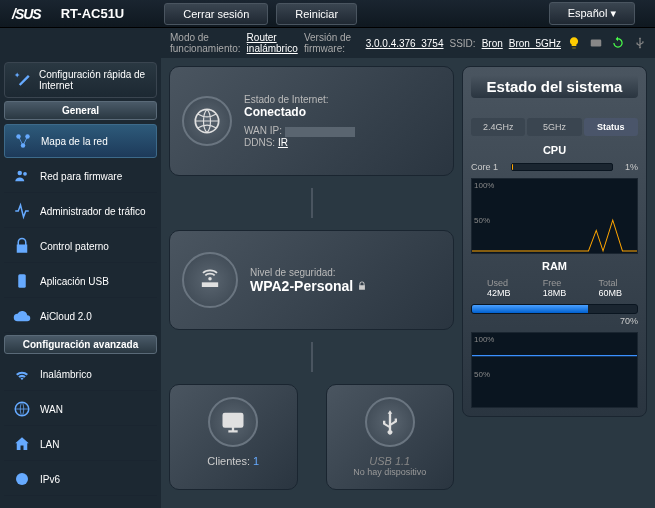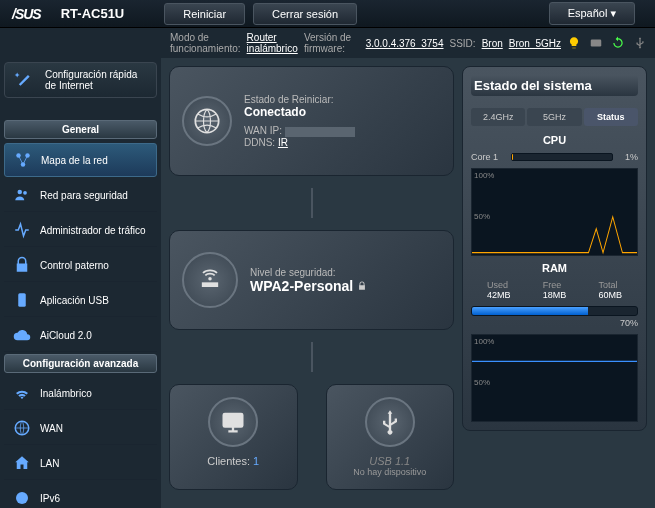--- a/index.html
+++ b/index.html
@@ -7,68 +7,68 @@
 .header{height:28px;background:linear-gradient(#1a2530,#0f1820);display:flex;align-items:center;padding:0 12px;border-bottom:1px solid #000}
 .brand{color:#fff;font-weight:bold;font-size:14px;font-style:italic;letter-spacing:-1px;margin-right:20px}
 .model{color:#fff;font-size:13px;font-weight:bold;margin-right:40px}
 .hbtn{background:linear-gradient(#3a4550,#1f2832);border:1px solid #4a5560;color:#fff;padding:4px 18px;font-size:11px;border-radius:3px;margin-right:8px;cursor:pointer}
 .header-right{margin-left:auto}
 .statusbar{padding:4px 8px 4px 170px;font-size:10px;color:#aaa;display:flex;align-items:center;gap:6px;background:#1c2832}
 .statusbar a{color:#fff;text-decoration:underline}
 .status-icons{margin-left:auto;display:flex;gap:8px}
 .layout{display:flex;height:calc(100% - 50px)}
 .sidebar{width:161px;background:#1c2832;padding:4px;display:flex;flex-direction:column;gap:2px}
-.quick{background:linear-gradient(#2a3842,#1c2832);border:1px solid #3a4550;border-radius:4px;padding:6px 8px;display:flex;align-items:center;gap:12px;color:#fff;font-size:10px;cursor:pointer;margin-bottom:20px}
+.quick{background:linear-gradient(#2a3842,#1c2832);border:1px solid #3a4550;border-radius:4px;padding:6px 8px;display:flex;align-items:center;gap:6px;color:#fff;font-size:10px;cursor:pointer;margin-bottom:1px}
 .section-hdr{background:linear-gradient(#4a5a68,#2a3842);border:1px solid #5a6a78;border-radius:3px;text-align:center;padding:3px;color:#fff;font-size:10px;font-weight:bold;margin-bottom:2px}
 .nav-item{display:flex;align-items:center;gap:8px;padding:6px 8px;color:#fff;font-size:10px;cursor:pointer;border-bottom:1px solid #1a2530}
 .nav-item.active{background:linear-gradient(#2d5a7a,#1d3a5a);border:1px solid #3d6a8a;border-radius:3px}
 .nav-icon{width:20px;height:20px;display:flex;align-items:center;justify-content:center;flex-shrink:0}
 .nav-icon svg{width:18px;height:18px}
 .main{flex:1;padding:8px;display:flex;gap:8px;background:#2a3842}
 .center{flex:1;display:flex;flex-direction:column;gap:12px}
 .right{width:185px}
 .card{background:linear-gradient(135deg,#4a5560,#2a3540);border-radius:10px;padding:12px;display:flex;gap:12px;align-items:center;border:1px solid #1a2530}
 .card-internet{height:110px}
 .card-security{height:100px}
 .bottom-cards{display:flex;gap:28px}
 .card-small{flex:1;background:linear-gradient(135deg,#4a5560,#2a3540);border-radius:10px;padding:12px;text-align:center;border:1px solid #1a2530}
 .big-icon{width:50px;height:50px;border-radius:50%;background:radial-gradient(#5a6570,#3a4550);border:2px solid #6a7580;display:flex;align-items:center;justify-content:center;flex-shrink:0}
 .big-icon svg{width:28px;height:28px;fill:#e0e0e0}
 .card-text{font-size:10px;color:#bbb}
 .card-text .value{color:#fff;font-size:12px;font-weight:bold}
 .vconnect{width:2px;height:30px;background:#4a5560;margin:0 auto}
 .panel{background:linear-gradient(#4a5560,#2a3540);border-radius:8px;padding:8px;border:1px solid #1a2530}
-.panel-title{color:#fff;font-size:13px;font-weight:bold;padding:3px;background:linear-gradient(#4a5560,#2a3540);border-radius:4px;margin-bottom:12px}
+.panel-title{text-align:center;color:#fff;font-size:15px;font-weight:bold;padding:3px;background:linear-gradient(#4a5560,#2a3540);border-radius:4px;margin-bottom:20px}
 .tabs{display:flex;gap:2px;margin-bottom:8px}
 .tab{flex:1;background:#3a4550;color:#ccc;text-align:center;padding:4px;font-size:9px;border-radius:3px;cursor:pointer}
 .tab.active{background:#4a556a;color:#fff;font-weight:bold}
 .section-title{text-align:center;color:#fff;font-weight:bold;font-size:11px;margin:6px 0}
 .meter-row{display:flex;align-items:center;font-size:9px}
 .meter-label{width:40px}
 .meter{flex:1;height:8px;background:#1a2530;border-radius:2px;overflow:hidden;border:1px solid #0a1520}
 .meter-fill{height:100%;background:#ffa500}
 .meter-val{width:25px;text-align:right}
-.graph{height:88px;background:#0a1520;border:1px solid #1a2530;margin-top:6px;position:relative}
+.graph{height:76px;background:#0a1520;border:1px solid #1a2530;margin-top:6px;position:relative}
 .graph-label{position:absolute;left:2px;font-size:8px;color:#888}
 .ram-stats{display:flex;justify-content:space-around;font-size:9px;margin:6px 0}
 .ram-stats div{text-align:left}
 .ram-stats .lbl{color:#999}
 .ram-stats .val{color:#fff}
 .ram-meter{height:10px;background:#1a2530;border-radius:3px;overflow:hidden;border:1px solid #0a1520;margin-bottom:2px}
 .ram-fill{height:100%;background:linear-gradient(#4aa0ff,#0060d0)}
 .lock{width:10px;height:10px;display:inline-block;margin-left:4px}
 </style>
 </head>
 <body>
 
 <div class="header">
   <span class="brand">/SUS</span>
   <span class="model">RT-AC51U</span>
+  <button class="hbtn">Cerrar sesión</button>
   <button class="hbtn">Reiniciar</button>
-  <button class="hbtn">Cerrar sesión</button>
   <div class="header-right">
     <button class="hbtn"><span>Español</span> ▾</button>
   </div>
 </div>
 
 <div class="statusbar">
   <span>Modo de funcionamiento:</span>
   <a href="#">Router inalámbrico</a>
   <span>Versión de firmware:</span>
   <a href="#">3.0.0.4.376_3754</a>
@@ -112,21 +112,21 @@
       <span>Mapa de la red</span>
     </div>
     <div class="nav-item">
       <span class="nav-icon">
           <svg viewBox="0 0 24 24" fill="#6af">
             <circle cx="9" cy="8" r="3"></circle>
             <circle cx="16" cy="9" r="2.5"></circle>
             <path d="M3 19c0-3 3-5 6-5s6 2 6 5H3z"></path>
           </svg>
         </span>
-      <span>Red para seguridad</span>
+      <span>Red para firmware</span>
     </div>
     <div class="nav-item">
       <span class="nav-icon">
           <svg viewBox="0 0 24 24" fill="#6af">
             <path d="M3 12h4l3-8 4 16 3-8h4" stroke="#6af" fill="none" stroke-width="2"></path>
           </svg>
         </span>
       <span>Administrador de tráfico</span>
     </div>
     <div class="nav-item">
@@ -196,21 +196,21 @@
   <div class="main">
     <div class="center">
       <div class="card card-internet">
         <div class="big-icon">
           <svg viewBox="0 0 24 24">
               <circle cx="12" cy="12" r="10" fill="none" stroke="#e0e0e0" stroke-width="1.5"></circle>
               <path d="M2 12h20M12 2c4 4 4 16 0 20M12 2c-4 4-4 16 0 20M4 6c5 3 11 3 16 0M4 18c5-3 11-3 16 0" stroke="#e0e0e0" fill="none"></path>
             </svg>
         </div>
         <div class="card-text">
-          <div>Estado de Reiniciar:</div>
+          <div>Estado de Internet:</div>
           <div class="value">Conectado</div>
           <div style="margin-top:6px"><span>WAN IP:</span> <span style="background:#5a6570;display:inline-block;width:70px;height:10px;vertical-align:middle"></span></div>
           <div><span>DDNS:</span> <a href="#" style="color:#fff;text-decoration:underline">IR</a></div>
         </div>
       </div>
       <div class="vconnect"></div>
       <div class="card card-security">
         <div class="big-icon" style="width:56px;height:56px">
           <svg viewBox="0 0 24 24">
               <path d="M5 14h14v4H5z" fill="#e0e0e0"></path>

